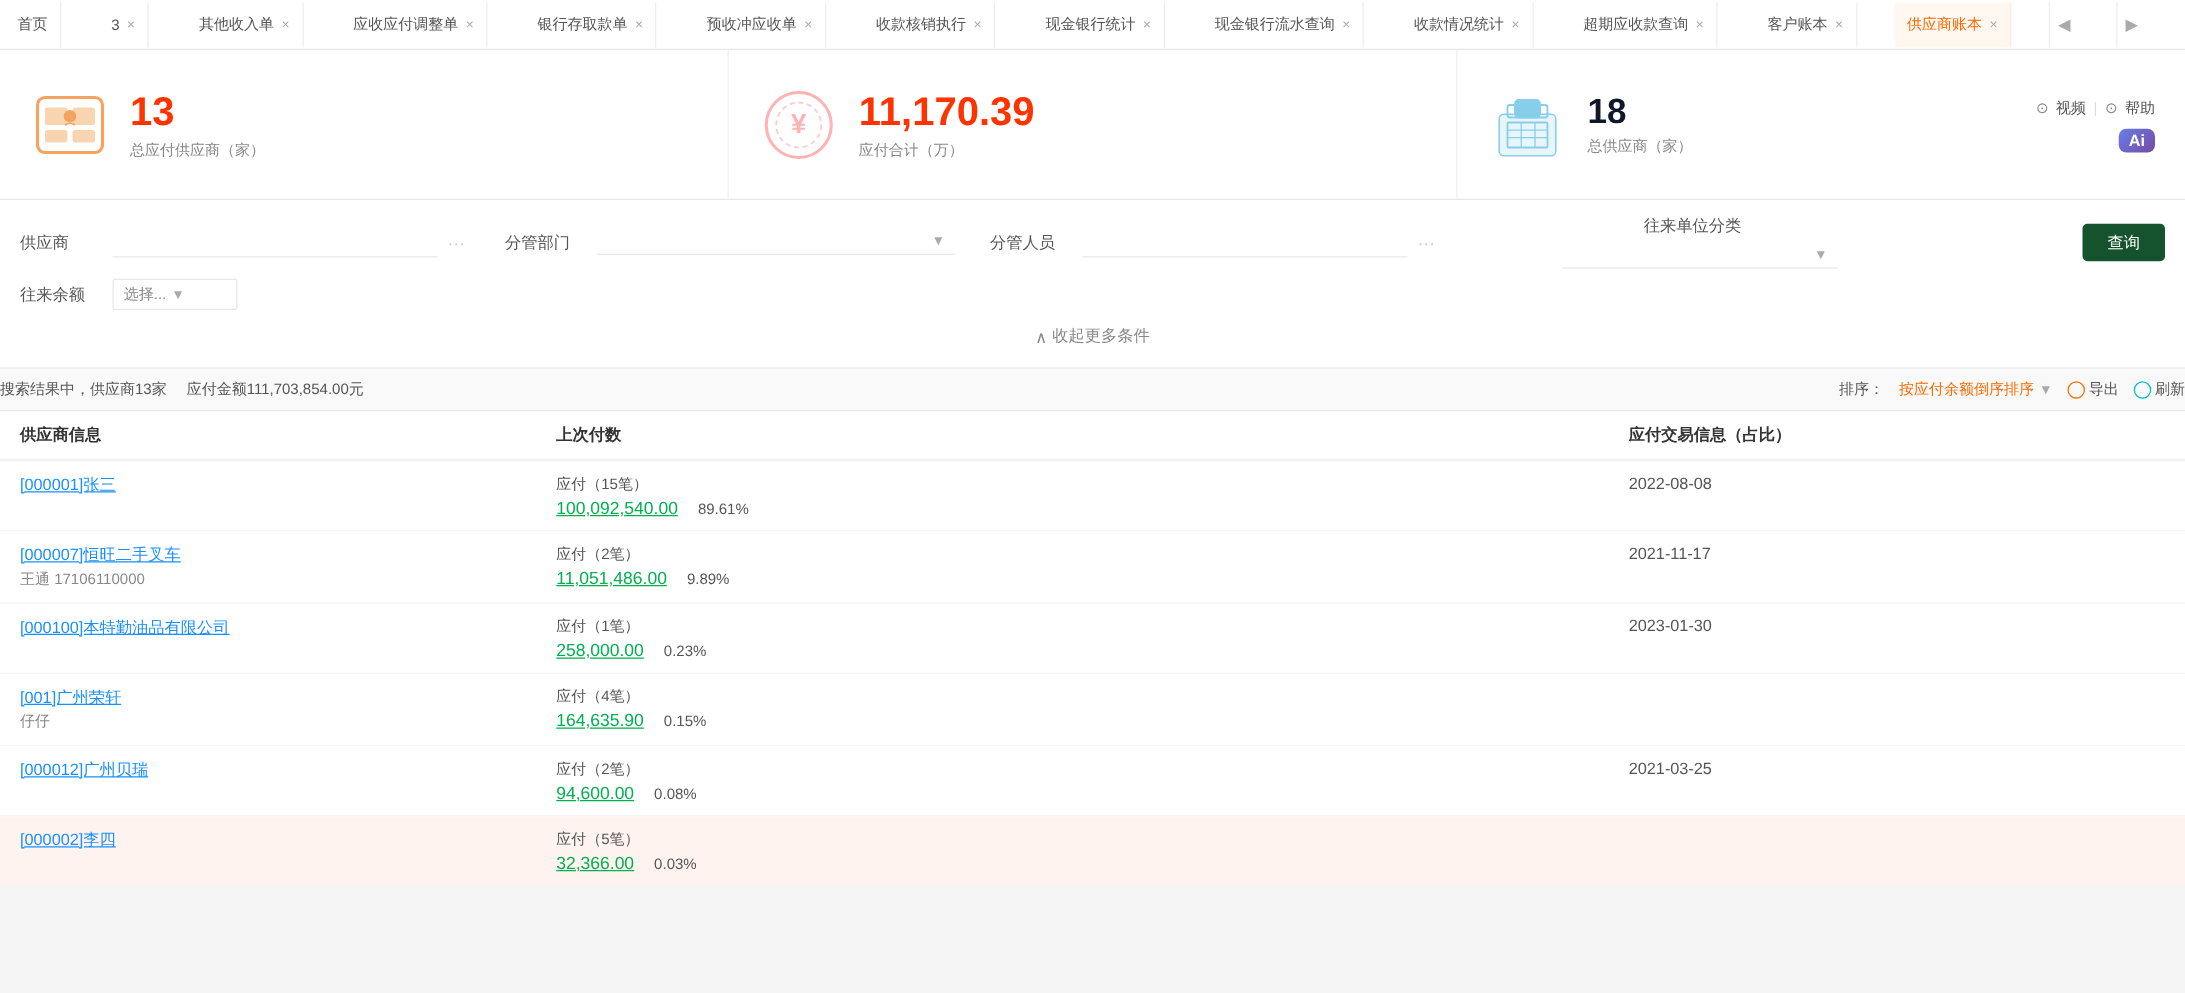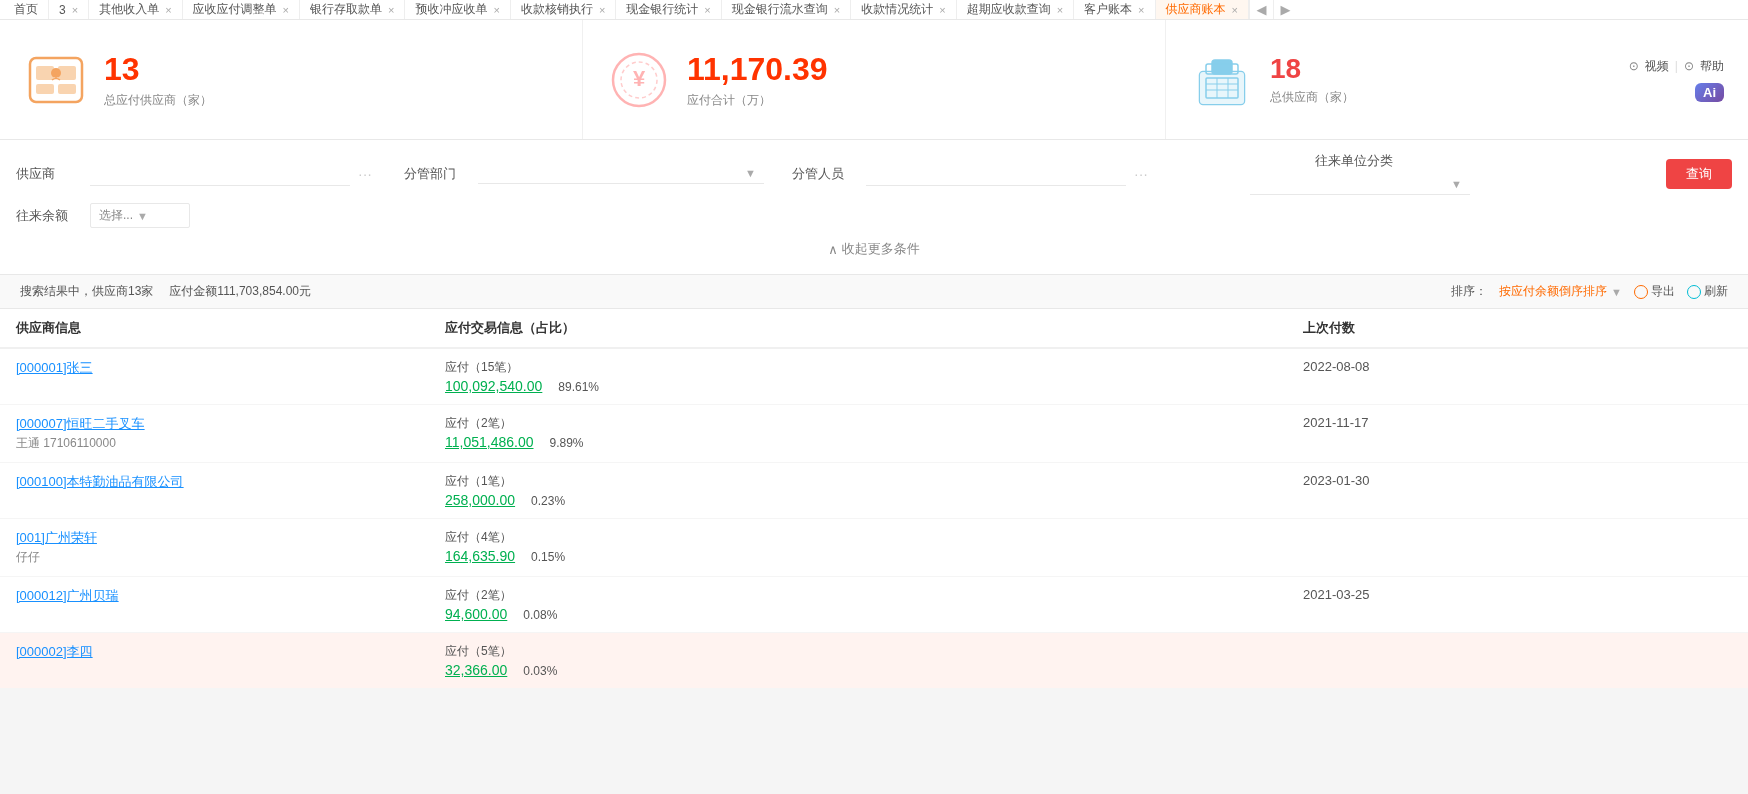--- a/index.html
+++ b/index.html
@@ -1,21 +1,21 @@
 <!DOCTYPE html>
 <html><head>
   <meta charset="utf-8">
   <style>
     * { margin: 0; padding: 0; box-sizing: border-box; }
     body { font-family: "Microsoft YaHei", "PingFang SC", Arial, sans-serif; font-size: 13px; background: #f5f5f5; color: #333; width: 1748px; overflow-x: hidden; }
 
     
     .navbar {
       display: flex; align-items: center; background: #fff; border-bottom: 1px solid #e8e8e8;
-      height: 20px; padding: 0 4px; overflow: hidden;
+      height: 40px; padding: 0 4px; overflow: hidden; gap: 30px;
     }
     .nav-tab {
       display: inline-flex; align-items: center; padding: 0 10px; height: 36px;
       font-size: 12px; color: #555; border-right: 1px solid #eee; cursor: pointer;
       white-space: nowrap; flex-shrink: 0;
     }
     .nav-tab.active { color: #ff6a00; background: #fff7f0; }
     .nav-tab .close-x { margin-left: 6px; color: #aaa; font-size: 11px; }
     .nav-arrow { width: 24px; height: 36px; display: flex; align-items: center; justify-content: center; background: #fff; border-left: 1px solid #eee; cursor: pointer; color: #aaa; }
 
@@ -51,31 +51,31 @@
     }
     .filter-group { display: flex; align-items: center; gap: 4px; flex: 1; max-width: 360px; }
     .filter-dots { color: #ccc; font-size: 14px; padding: 0 4px; }
     .chevron-down { color: #aaa; font-size: 11px; }
     .collapse-btn {
       display: flex; align-items: center; justify-content: center; gap: 4px;
       background: none; border: none; color: #888; font-size: 13px; cursor: pointer;
       margin: 0 auto; padding: 4px 12px;
     }
     .query-btn {
-      background: #ef4444; color: #fff; border: none; border-radius: 4px;
+      background: #14532d; color: #fff; border: none; border-radius: 4px;
       padding: 6px 20px; font-size: 13px; cursor: pointer; margin-left: auto;
     }
     .balance-select {
       display: flex; align-items: center; border: 1px solid #e8e8e8; border-radius: 2px; padding: 3px 8px; font-size: 12px; color: #888; gap: 4px; cursor: pointer; min-width: 100px;
     }
 
     
     .results-bar {
       display: flex; align-items: center; justify-content: space-between;
-      background: #f9f9f9; padding: 8px 20px; border-bottom: 1px solid #e8e8e8; font-size: 12px; color: #555;
+      background: #f9f9f9; padding: 8px 0; border-bottom: 1px solid #e8e8e8; font-size: 12px; color: #555;
     }
     .results-left { display: flex; gap: 16px; }
     .results-right { display: flex; align-items: center; gap: 12px; color: #555; }
     .sort-label { font-size: 12px; color: #555; }
     .sort-dropdown { display: flex; align-items: center; gap: 4px; color: #ff6a00; cursor: pointer; font-size: 12px; }
     .icon-btn { display: flex; align-items: center; gap: 3px; font-size: 12px; color: #555; cursor: pointer; }
     .icon-circle { width: 14px; height: 14px; border-radius: 50%; border: 1.5px solid currentColor; display: inline-block; flex-shrink: 0; }
     .icon-circle.orange { border-color: #ff6a00; }
     .icon-circle.teal { border-color: #00bcd4; }
 
@@ -200,21 +200,21 @@
         <rect x="14" y="28" width="32" height="20" rx="1" fill="none" stroke="#87ceeb" stroke-width="1.5"></rect>
         <line x1="14" y1="34" x2="46" y2="34" stroke="#87ceeb" stroke-width="1"></line>
         <line x1="14" y1="40" x2="46" y2="40" stroke="#87ceeb" stroke-width="1"></line>
         <line x1="25" y1="28" x2="25" y2="48" stroke="#87ceeb" stroke-width="1"></line>
         <line x1="36" y1="28" x2="36" y2="48" stroke="#87ceeb" stroke-width="1"></line>
         <rect x="20" y="10" width="20" height="14" rx="3" fill="#87ceeb" stroke="#87ceeb" stroke-width="1.5"></rect>
         <rect x="14" y="14" width="32" height="10" rx="2" fill="none" stroke="#87ceeb" stroke-width="1.5"></rect>
       </svg>
     </div>
     <div class="summary-text">
-      <div class="number" style="color:#ef4444; font-size:28px;">18</div>
+      <div class="number" style="color:#0f172a; font-size:28px;">18</div>
       <div class="label">总供应商（家）</div>
     </div>
     <div class="summary-right">
       <div style="display:flex; align-items:center; gap:6px;">
         <span style="font-size:12px; color:#888;">⊙</span>
         <a style="color:#555; font-size:12px; text-decoration:none;">视频</a>
         <span style="color:#ddd;">|</span>
         <span style="font-size:12px; color:#888;">⊙</span>
         <a style="color:#555; font-size:12px; text-decoration:none;">帮助</a>
       </div>
@@ -295,22 +295,22 @@
     <div class="icon-btn">
       <span class="icon-circle teal"></span>
       <span>刷新</span>
     </div>
   </div>
 </div>
 
 <div class="data-table">
   <div class="table-header">
     <span>供应商信息</span>
+    <span>上次付数</span>
     <span>应付交易信息（占比）</span>
-    <span>上次付数</span>
   </div>
 
   <div id="table-body">
       <div class="table-row">
     <div>
       <div class="supplier-name">[000001]张三</div>
 
     </div>
     <div>
       <div class="tx-label">应付（15笔）</div>

